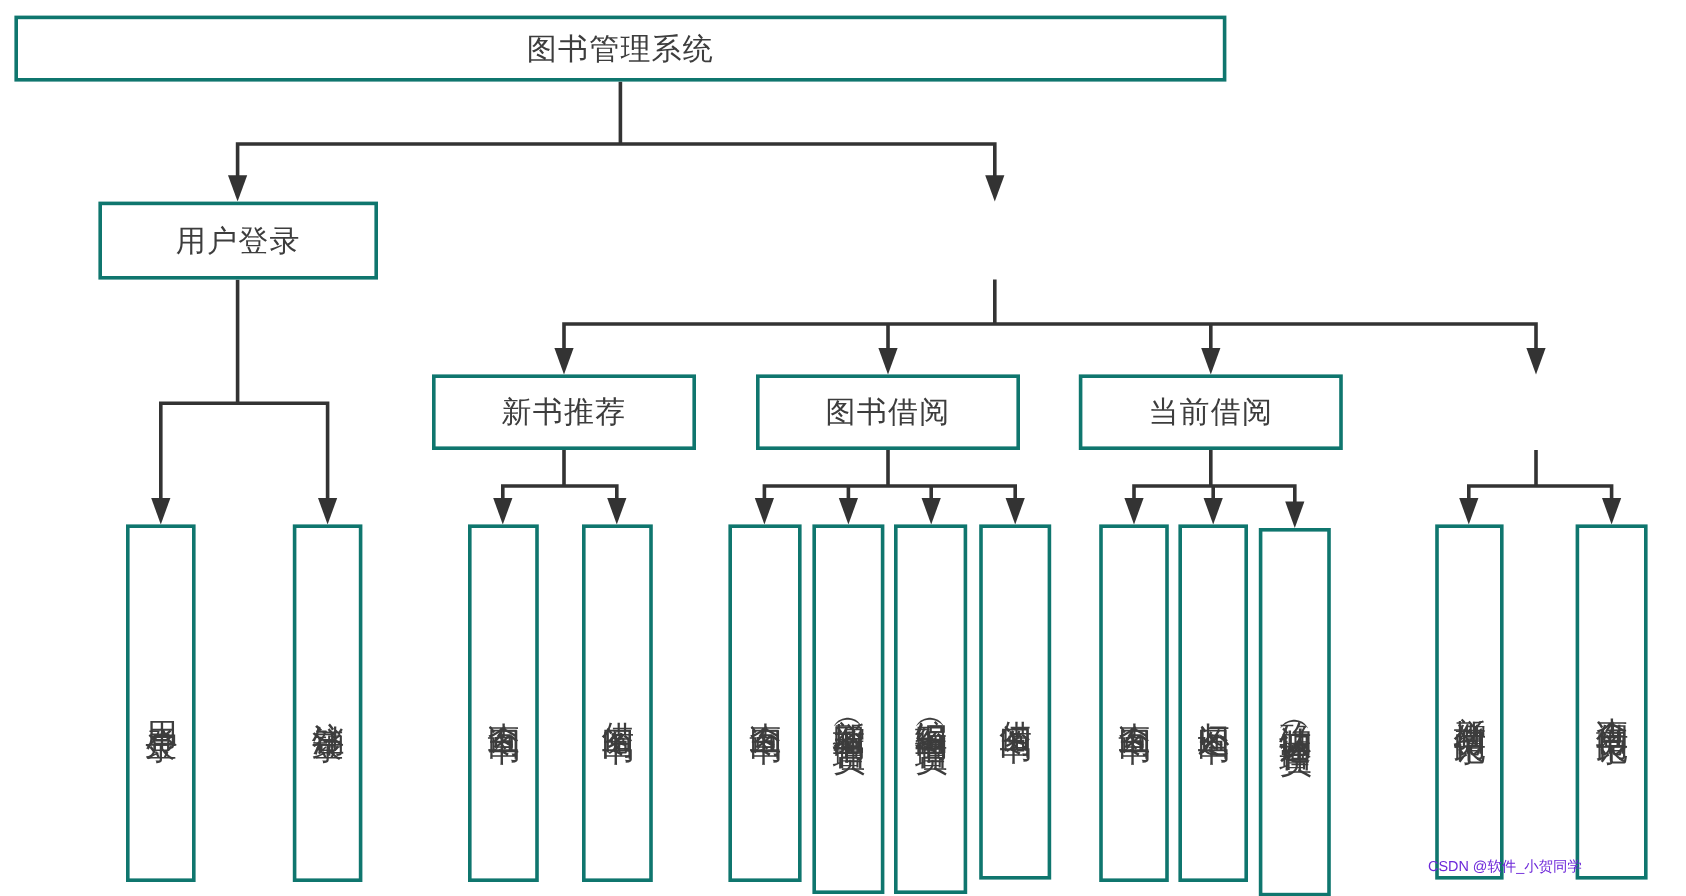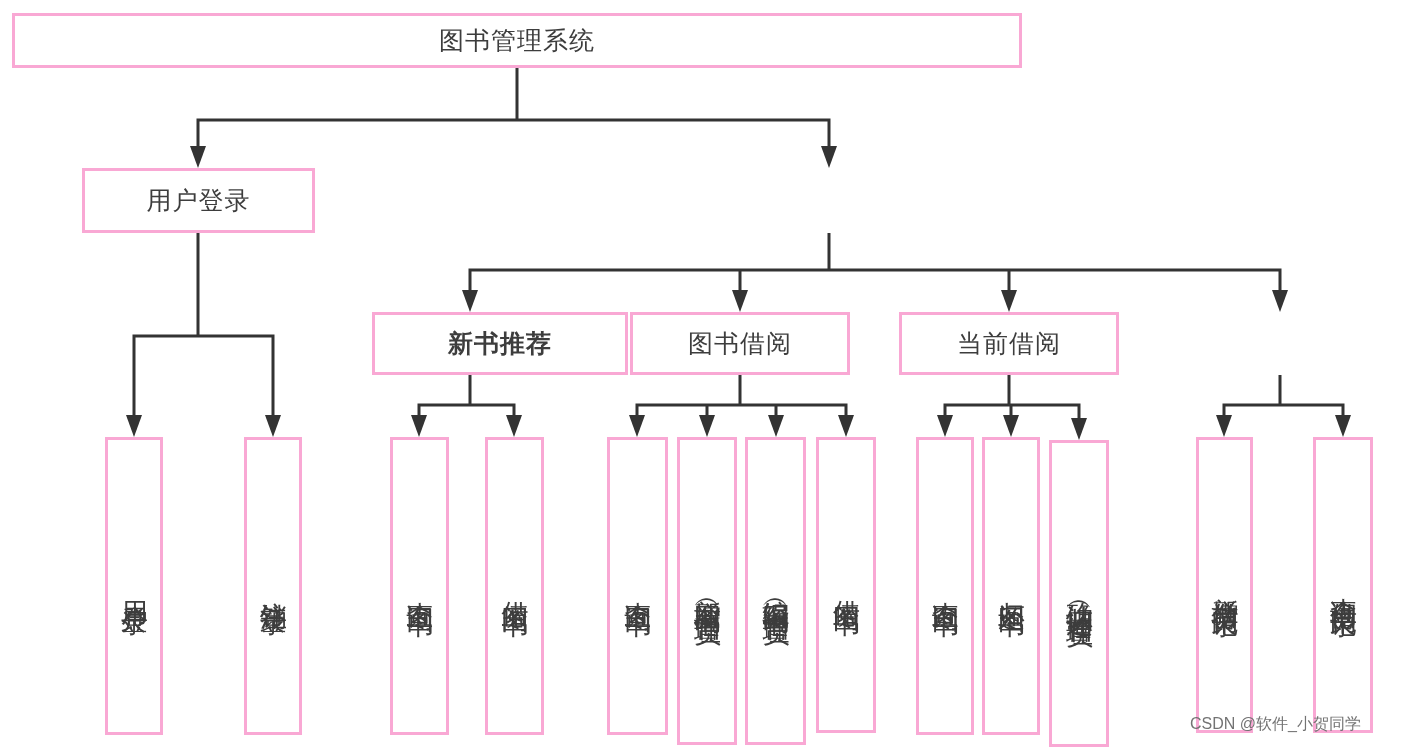--- a/index.html
+++ b/index.html
@@ -19,21 +19,21 @@
     position: absolute;
     left: 0;
     top: 0;
     width: 1405px;
     height: 747px;
   }
   .node {
     position: absolute;
     box-sizing: border-box;
     background: #ffffff;
-    border: 3px solid #f9a8d4;
+    border: 3px solid #0f766e;
     color: #3d3d3d;
     display: flex;
     align-items: center;
     justify-content: center;
   }
   .h-node {
     font-size: 25px;
     letter-spacing: 1px;
     white-space: nowrap;
   }
@@ -41,30 +41,30 @@
     writing-mode: vertical-rl;
     text-orientation: mixed;
     font-size: 27px;
     line-height: 1;
     letter-spacing: 3px;
   }
   .watermark {
     position: absolute;
     left: 1190px;
     top: 714px;
-    font-size: 16px;
-    color: #737373;
+    font-size: 12px;
+    color: #6d28d9;
     white-space: nowrap;
     z-index: 5;
   }
   
   .n-root { left: 12px;  top: 13px;  width: 1010px; height: 55px; }
   .n-user { left: 82px;  top: 168px; width: 233px;  height: 65px; }
   .n-mgmt { left: 712px; top: 168px; width: 233px;  height: 65px; }
-  .n-s0 { left: 372px;  top: 312px; width: 256px; height: 63px; font-weight: bold; }
+  .n-s0 { left: 360px;  top: 312px; width: 220px; height: 63px; }
   .n-s1 { left: 630px;  top: 312px; width: 220px; height: 63px; }
   .n-s2 { left: 899px;  top: 312px; width: 220px; height: 63px; }
   .n-s3 { left: 1170px; top: 312px; width: 220px; height: 63px; }
   .n-u0 { left: 105px;  top: 437px; width: 58px; height: 298px; }
   .n-u1 { left: 244px;  top: 437px; width: 58px; height: 298px; }
   .n-a0 { left: 390px;  top: 437px; width: 59px; height: 298px; }
   .n-a1 { left: 485px;  top: 437px; width: 59px; height: 298px; }
   .n-b0 { left: 607px;  top: 437px; width: 61px; height: 298px; }
   .n-b1 { left: 677px;  top: 437px; width: 60px; height: 308px; }
   .n-b2 { left: 745px;  top: 437px; width: 61px; height: 308px; }

